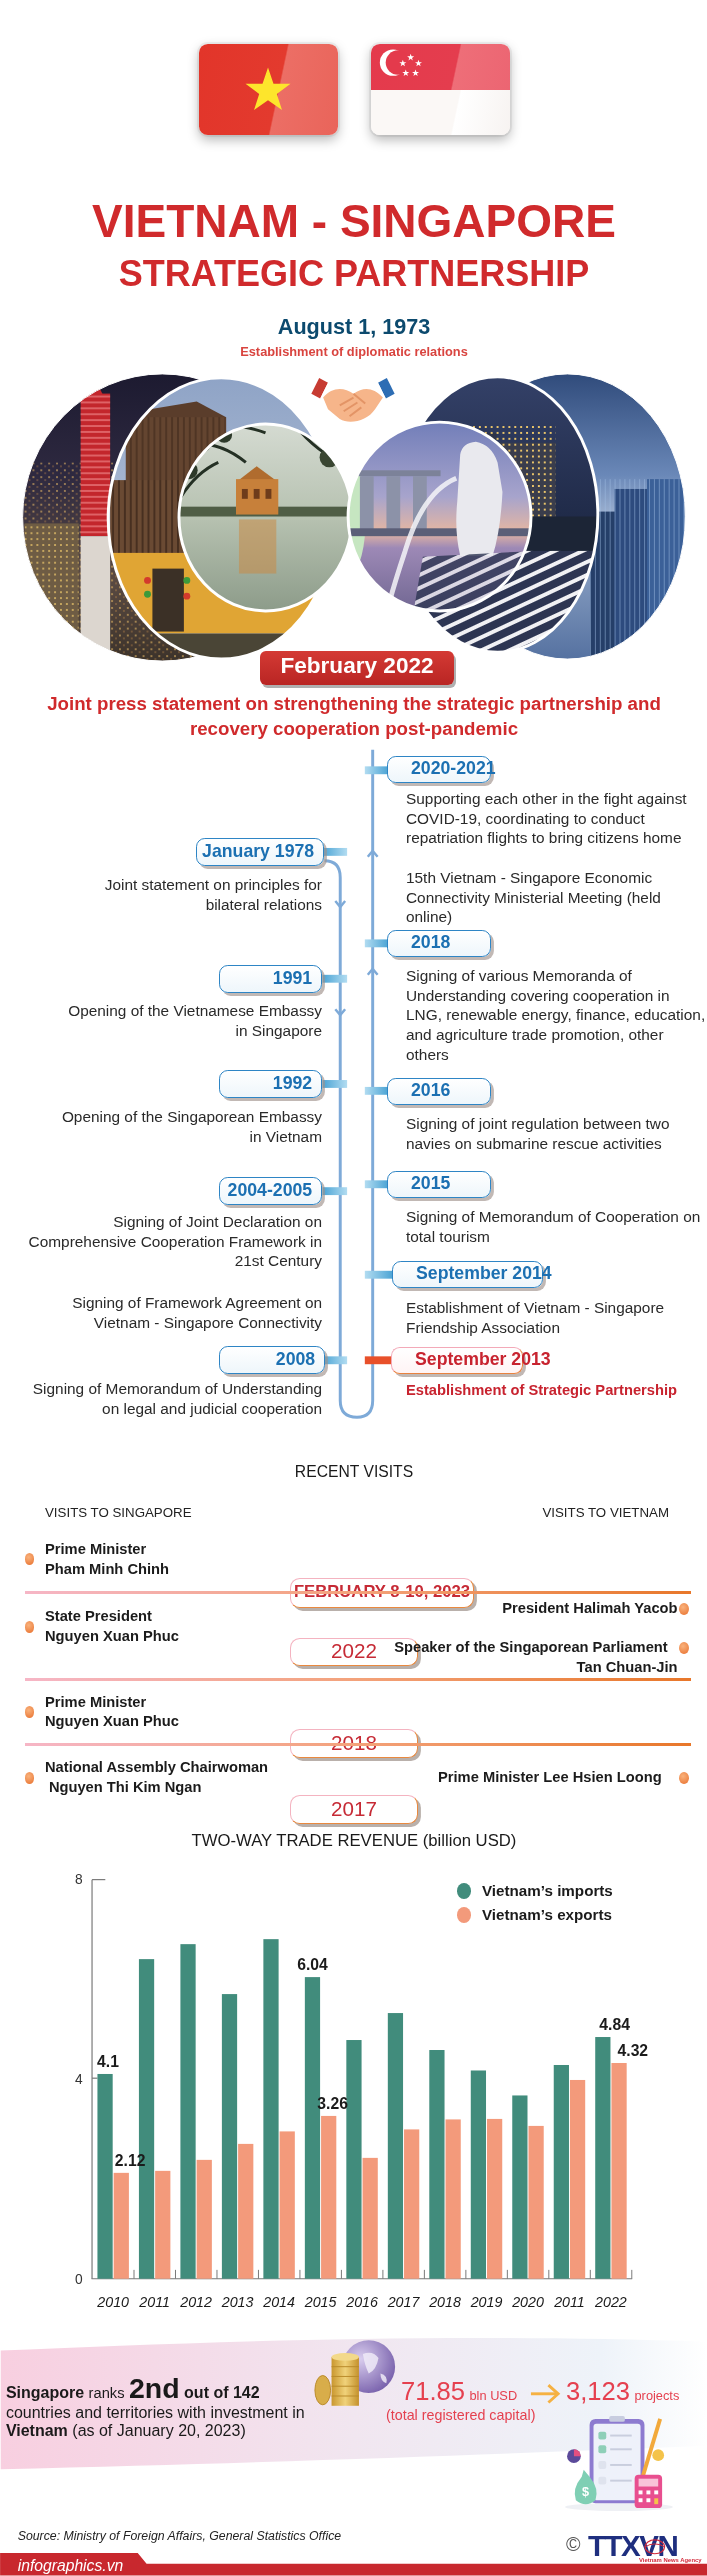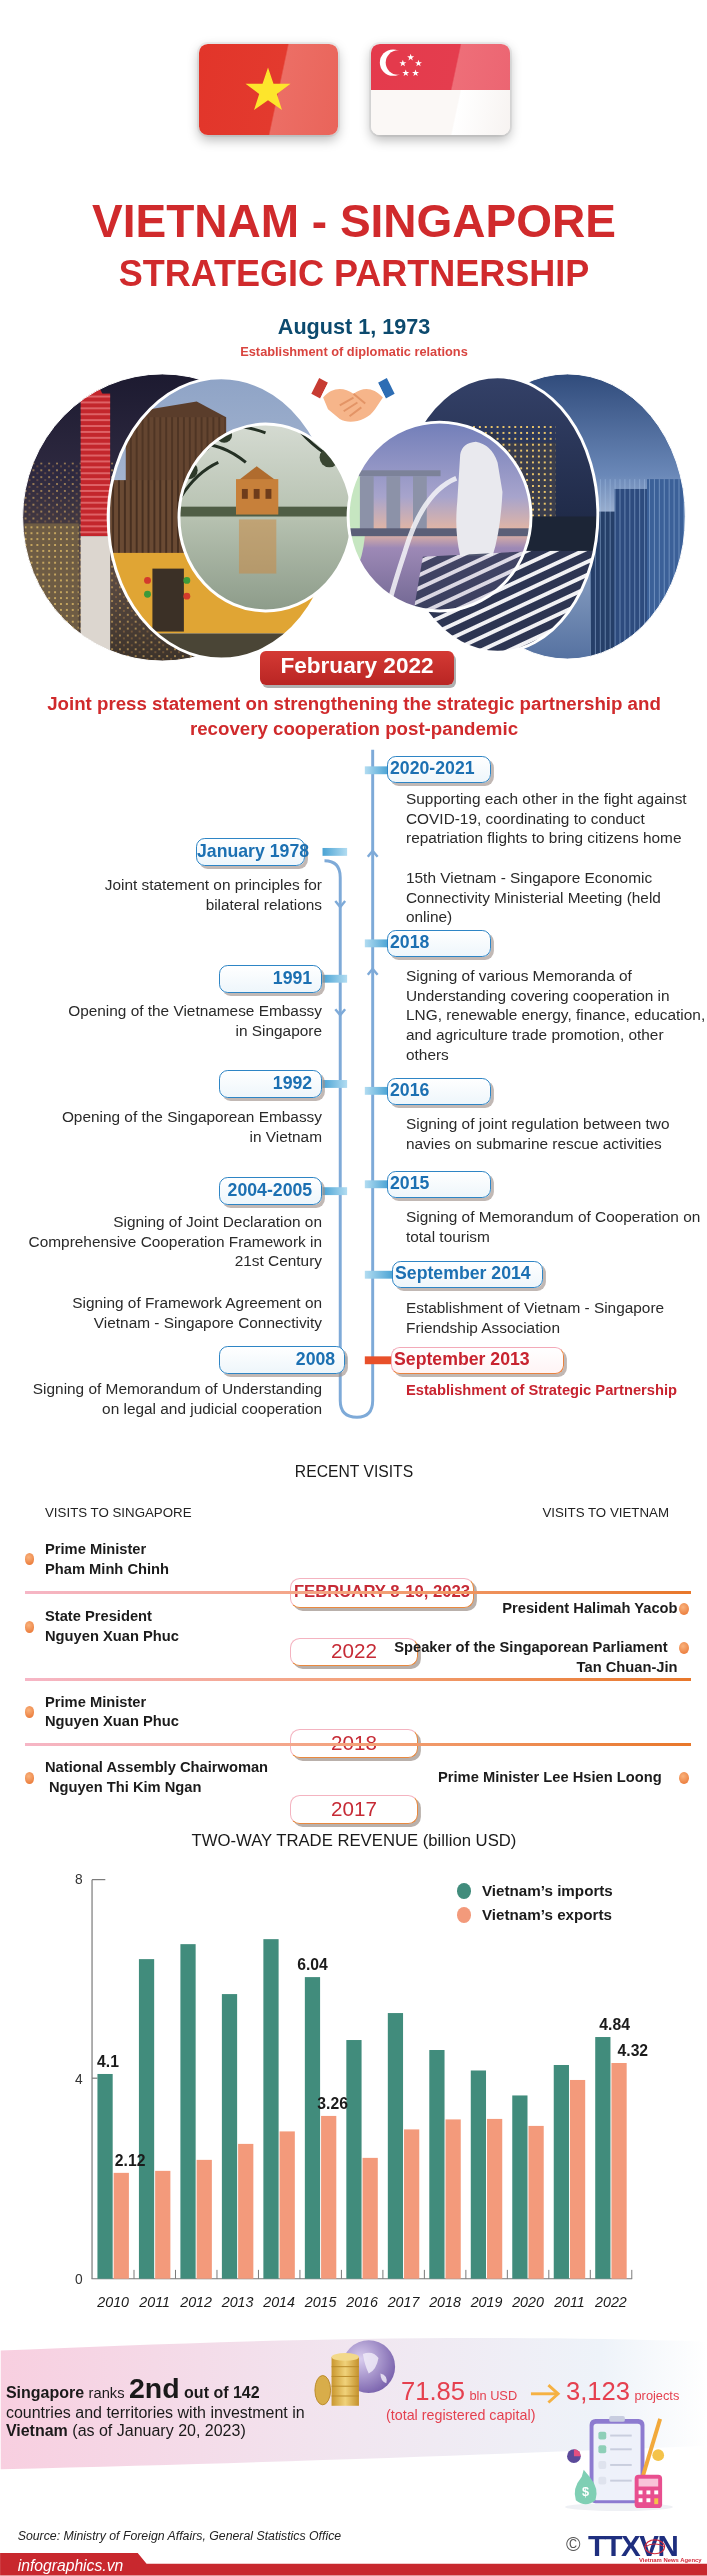--- a/index.html
+++ b/index.html
@@ -13,21 +13,21 @@
 .flag-sg .top{position:absolute;left:0;top:0;width:139px;height: 46px;background:linear-gradient(102deg,#e43a4c 0%,#e43d4e 60%,#ee6e78 61%,#ec6572 100%);}
 .flag-sg .bot{position:absolute;left:0;top:46px;width:139px;height:45px;background:linear-gradient(102deg,#fbf8f6 0%,#fbf8f6 60%,#ffffff 61%,#f7f3f1 100%);}
 .title1{top:198px;font-size:46px;font-weight:bold;color:#d02a2c;line-height:46px;}
 .title2{top:256px;font-size:36px;font-weight:bold;color:#d02a2c;line-height:36px;}
 .date-main{top:316px;font-size:21.6px;font-weight:bold;color:#0c4a6e;line-height:21.6px;}
 .date-cap{top:345px;font-size:12.8px;font-weight:bold;color:#d9443f;line-height:13.8px;}
 .badge{position:absolute;left:260px;top:651px;width:194px;height:34px;border-radius:5.9px;background:linear-gradient(#d43a34,#b92523);color:#fff;font-weight:bold;font-size:22.6px;line-height:30.5px;text-align:center;box-shadow:2px 2.9px 0 rgba(110,110,110,.55);}
 .joint{font-size:18.7px;font-weight:bold;color:#d02a2c;line-height:24.6px;}
 .tl-box{position:absolute;height:27.5px;border:1.5px solid #2e85c5;border-radius:8.8px;background:linear-gradient(#ffffff,#eef6fb);box-shadow:2.9px 2.9px 0 rgba(160,146,140,.65);font-weight:bold;font-size:17.7px;color:#1c70b2;line-height:24.6px;white-space:nowrap;}
 .tl-box.l{text-align:right;padding-right:8.8px;}
-.tl-box.r{text-align:left;padding-left:2px;height:26.5px;line-height:23.6px;}
+.tl-box.r{text-align:left;padding-left:23px;height:26.5px;line-height:23.6px;}
 .tl-box.hl{border-color:#f3a9b8 #e9823f #e9823f #f3a9b8;color:#c8232f;background:linear-gradient(#fff,#fff4f5);}
 .tl-text{position:absolute;font-size:15.4px;line-height:19.7px;color:#2a2a2a;white-space:nowrap;}
 .tl-text.l{right:386px;width:324px;text-align:right;}
 .tl-text.r{left:388px;width:320px;text-align:left;margin-left:18px;}
 .tl-text.hl{color:#c8232f;font-weight:bold;font-size:14.7px;}
 .sec-title{font-size:15.7px;line-height:17.7px;color:#1a1a1a;}
 .col-head{position:absolute;top:1505px;font-size:13.3px;line-height:15.7px;color:#222;white-space:nowrap;}
 .name{position:absolute;font-weight:bold;font-size:14.7px;line-height:19.7px;color:#1b1b1b;white-space:nowrap;}
 .name.r{text-align:right;right:30.5px;}
 .bullet{position:absolute;width:9.8px;height:11.8px;border-radius:50%;background:radial-gradient(circle at 40% 35%,#f9b27c,#e8702d);}
@@ -263,21 +263,21 @@
       <rect x="328" y="1379" width="25" height="8" fill="url(#connL)"></rect>
       <rect x="371" y="779" width="24" height="8" fill="url(#connR)"></rect>
       <rect x="371" y="955" width="24" height="8" fill="url(#connR)"></rect>
       <rect x="371" y="1105" width="24" height="8" fill="url(#connR)"></rect>
       <rect x="371" y="1200" width="24" height="8" fill="url(#connR)"></rect>
       <rect x="371" y="1292" width="29" height="8" fill="url(#connR)"></rect>
       <rect x="371" y="1379" width="28" height="8" fill="#e8502a"></rect>
     </g>
   </svg>
 
-  <div class="tl-box l" style="left:196px;top:838px;width:109px">January 1978</div>
+  <div class="tl-box l" style="left:196px;top:838px;width:128px">January 1978</div>
   <div class="tl-text l" style="top:875px">
     <div>Joint statement on principles for</div>
     <div>bilateral relations</div>
   </div>
   <div class="tl-box l" style="left:219px;top:965px;width:103px">1991</div>
   <div class="tl-text l" style="top:1001px">
     <div>Opening of the Vietnamese Embassy</div>
     <div>in Singapore</div>
   </div>
   <div class="tl-box l" style="left:219px;top:1070px;width:103px">1992</div>
@@ -288,21 +288,21 @@
   <div class="tl-box l" style="left:219px;top:1177px;width:103px">2004-2005</div>
   <div class="tl-text l" style="top:1212px">
     <div>Signing of Joint Declaration on</div>
     <div>Comprehensive Cooperation Framework in</div>
     <div>21st Century</div>
   </div>
   <div class="tl-text l" style="top:1293px">
     <div>Signing of Framework Agreement on</div>
     <div>Vietnam - Singapore Connectivity</div>
   </div>
-  <div class="tl-box l" style="left:219px;top:1346px;width:126px">2008</div>
+  <div class="tl-box l" style="left:219px;top:1346px;width:106px">2008</div>
   <div class="tl-text l" style="top:1379px">
     <div>Signing of Memorandum of Understanding</div>
     <div>on legal and judicial cooperation</div>
   </div>
 
   <div class="tl-box r" style="left:387px;top:756px;width:104px">2020-2021</div>
   <div class="tl-text r" style="top:789px">
     <div>Supporting each other in the fight against</div>
     <div>COVID-19, coordinating to conduct</div>
     <div>repatriation flights to bring citizens home</div>
@@ -328,21 +328,21 @@
   <div class="tl-box r" style="left:387px;top:1171px;width:104px">2015</div>
   <div class="tl-text r" style="top:1207px">
     <div>Signing of Memorandum of Cooperation on</div>
     <div>total tourism</div>
   </div>
   <div class="tl-box r" style="left:392px;top:1261px;width:151px">September 2014</div>
   <div class="tl-text r" style="top:1298px">
     <div>Establishment of Vietnam - Singapore</div>
     <div>Friendship Association</div>
   </div>
-  <div class="tl-box r hl" style="left:391px;top:1347px;width:173px">September 2013</div>
+  <div class="tl-box r hl" style="left:391px;top:1347px;width:132px">September 2013</div>
   <div class="tl-text r hl" style="top:1381px">Establishment of Strategic Partnership</div>
 
   <div class="cline sec-title" style="top:1463px">RECENT VISITS</div>
   <div class="col-head" style="left:45px">VISITS TO SINGAPORE</div>
   <div class="col-head" style="right:39px">VISITS TO VIETNAM</div>
 
   <div class="bullet" style="left:24.6px;top:1553px"></div>
   <div class="name" style="left:45px;top:1540px">
     <div>Prime Minister</div>
     <div>Pham Minh Chinh</div>

